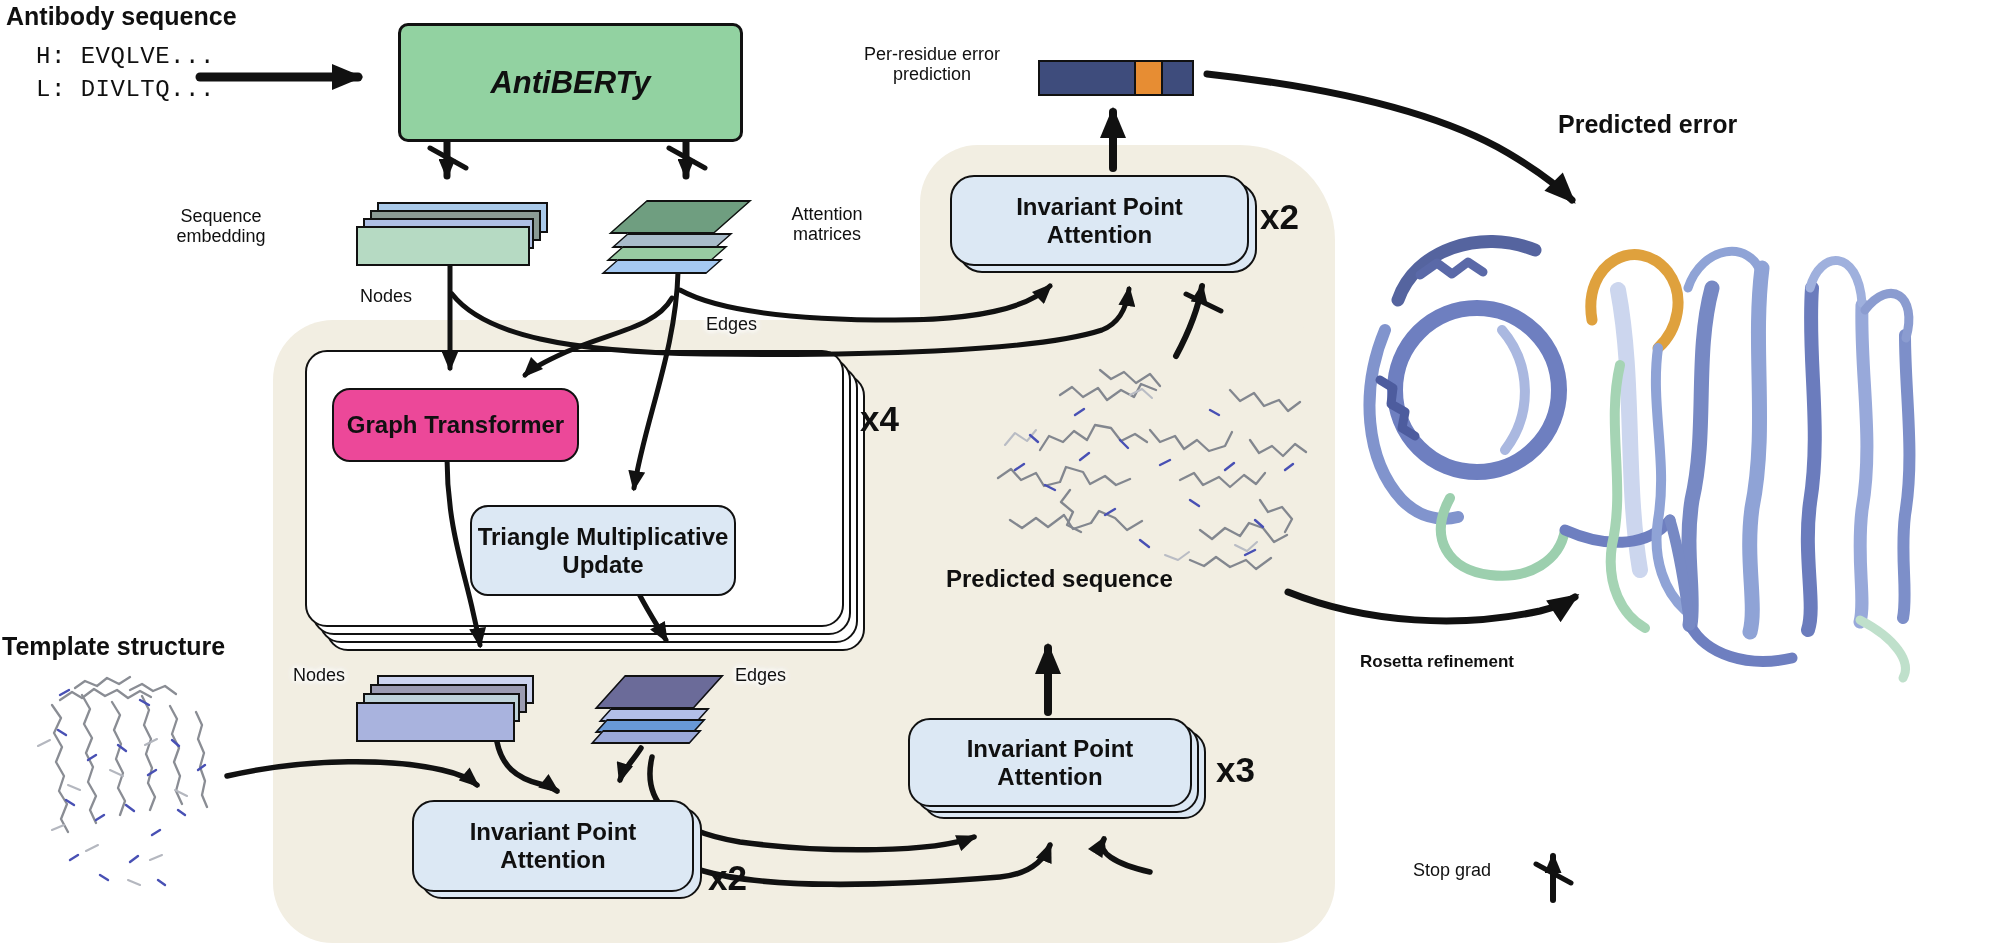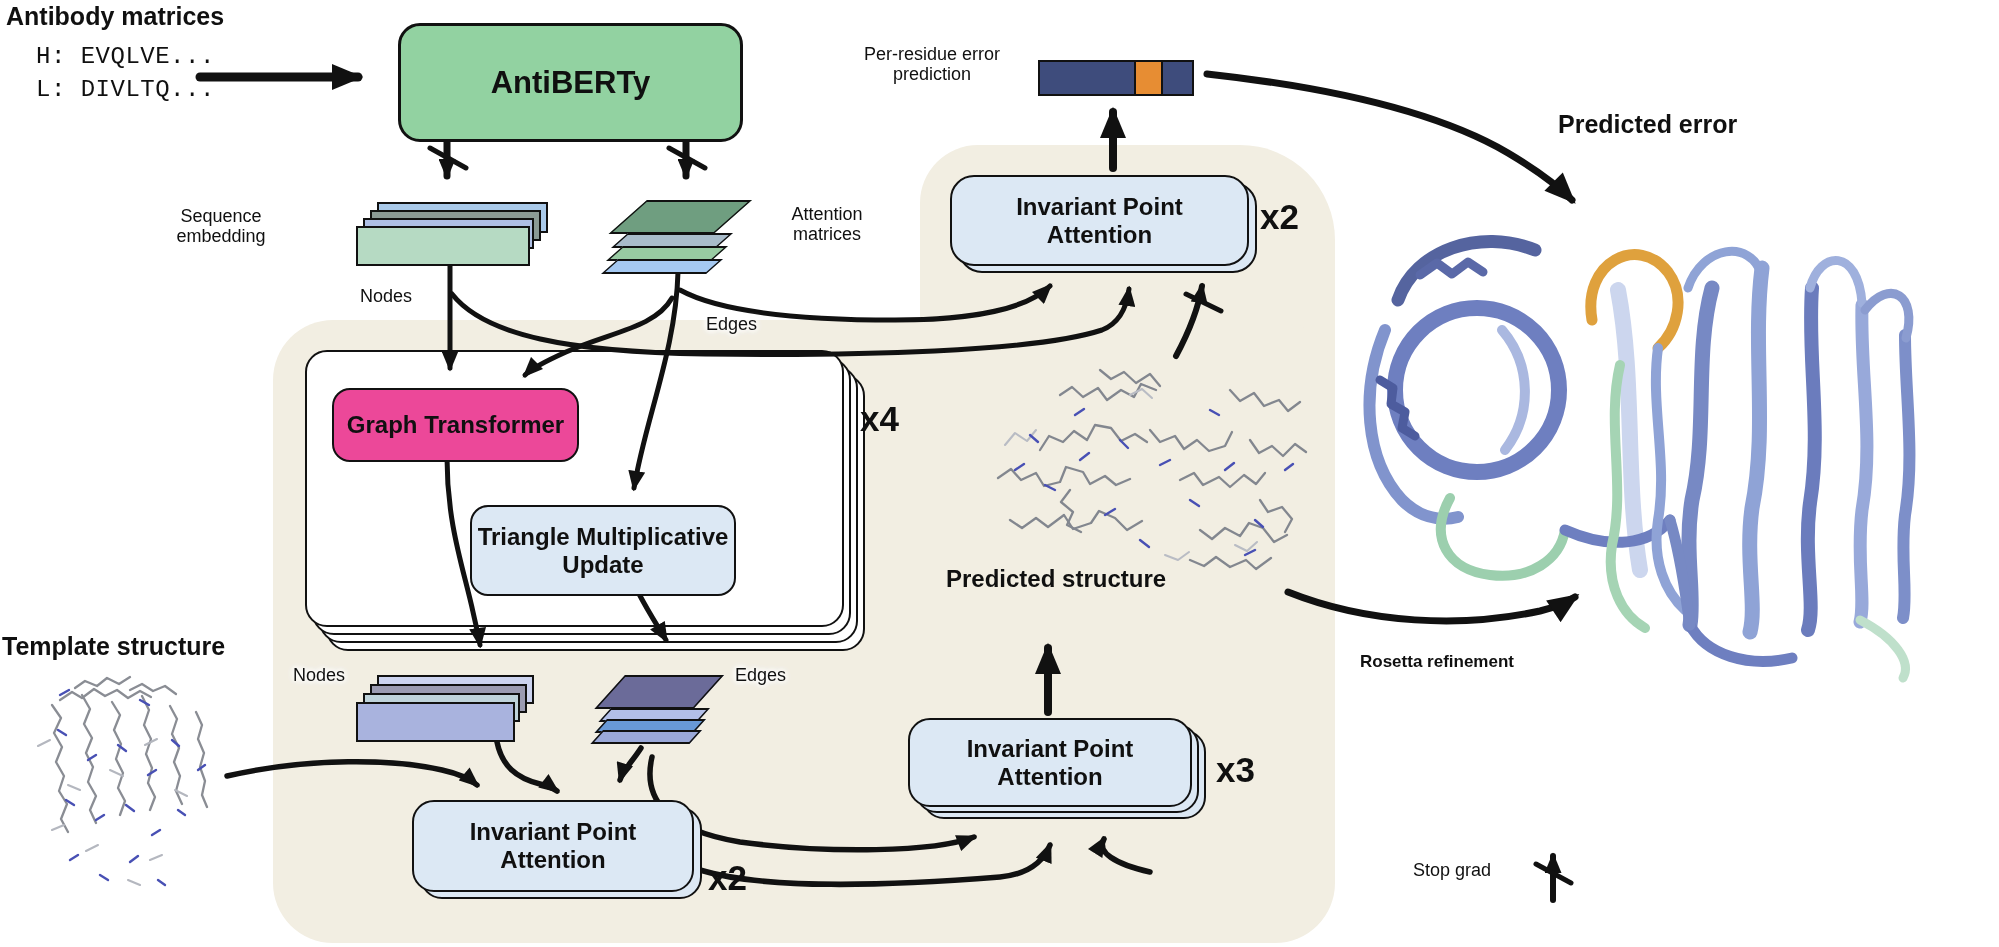--- a/index.html
+++ b/index.html
@@ -191,25 +191,25 @@
 
       <path d="M1113,168 L1113,112" stroke-width="8" marker-end="url(#ahb)"></path>
       <path d="M1207,74 C1335,88 1438,112 1508,153 C1540,172 1558,186 1572,200" stroke-width="7" marker-end="url(#ahb)"></path>
       <path d="M1288,592 C1368,624 1462,628 1540,611 C1556,607 1566,603 1575,597" stroke-width="7" marker-end="url(#ahb)"></path>
 
       <path d="M1553,900 L1553,856" stroke-width="6" marker-end="url(#ah)"></path>
       <path d="M1536,864 L1571,883" stroke-width="5"></path>
     </g>
   </svg>
 
-  <div class="lbl bold z6" style="left:6px;top:2px;font-size:25px;">Antibody matrices</div>
+  <div class="lbl bold z6" style="left:6px;top:2px;font-size:25px;">Antibody sequence</div>
   <div class="lbl mono z6" style="left:36px;top:44px;">H: EVQLVE...</div>
   <div class="lbl mono z6" style="left:36px;top:77px;">L: DIVLTQ...</div>
 
-  <div class="box" style="left: 398px; top: 23px; width: 339px; height: 113px; border-radius: 22px; border-width: 3px; font-size: 31px; background: rgb(146, 210, 161);">AntiBERTy</div>
+  <div class="box" style="left: 398px; top: 23px; width: 339px; height: 113px; border-radius: 10px; border-width: 3px; font-size: 31px; background: rgb(146, 210, 161); font-style: italic;">AntiBERTy</div>
 
   <div>
     <div class="sheet" style="left: 377px; top: 202px; width: 167px; height: 27px; background: rgb(169, 201, 233);"></div>
     <div class="sheet" style="left: 370px; top: 210px; width: 167px; height: 27px; background: rgb(139, 154, 149);"></div>
     <div class="sheet" style="left: 363px; top: 218px; width: 167px; height: 27px; background: rgb(174, 191, 228);"></div>
     <div class="sheet" style="left: 356px; top: 226px; width: 170px; height: 36px; background: rgb(182, 218, 195);"></div>
   </div>
   <div class="lbl center z6" style="left:160px;top:206px;width:122px;">Sequence
 embedding</div>
 
@@ -251,21 +251,21 @@
 Attention</div>
   <div class="mult" style="left:708px;top:858px;">x2</div>
 
   <div class="ghost" style="left: 922px; top: 730px; width: 280px; height: 85px; border-radius: 22px; background: rgb(220, 232, 244);"></div>
   <div class="ghost" style="left: 915px; top: 724px; width: 280px; height: 85px; border-radius: 22px; background: rgb(220, 232, 244);"></div>
   <div class="box" style="left: 908px; top: 718px; width: 280px; height: 85px; border-radius: 22px; background: rgb(220, 232, 244);">Invariant Point
 Attention</div>
   <div class="mult" style="left:1216px;top:750px;">x3</div>
 
 
-  <div class="lbl bold z6" style="left:946px;top:566px;font-size:24px;">Predicted structure</div>
+  <div class="lbl bold z6" style="left:946px;top:566px;font-size:24px;">Predicted sequence</div>
 
   <div class="ghost" style="left: 958px; top: 182px; width: 295px; height: 87px; border-radius: 24px; background: rgb(220, 232, 244);"></div>
   <div class="box" style="left: 950px; top: 175px; width: 295px; height: 87px; border-radius: 24px; background: rgb(220, 232, 244);">Invariant Point
 Attention</div>
   <div class="mult" style="left:1260px;top:197px;">x2</div>
 
   <div class="errbar" style="left: 1038px; top: 60px; width: 152px; height: 32px; background: rgb(62, 76, 124);">
     <div class="errseg" style="left: 62%; width: 16%; background: rgb(231, 141, 51);"></div>
   </div>
   <div class="lbl center z6" style="left:834px;top:44px;width:196px;">Per-residue error

